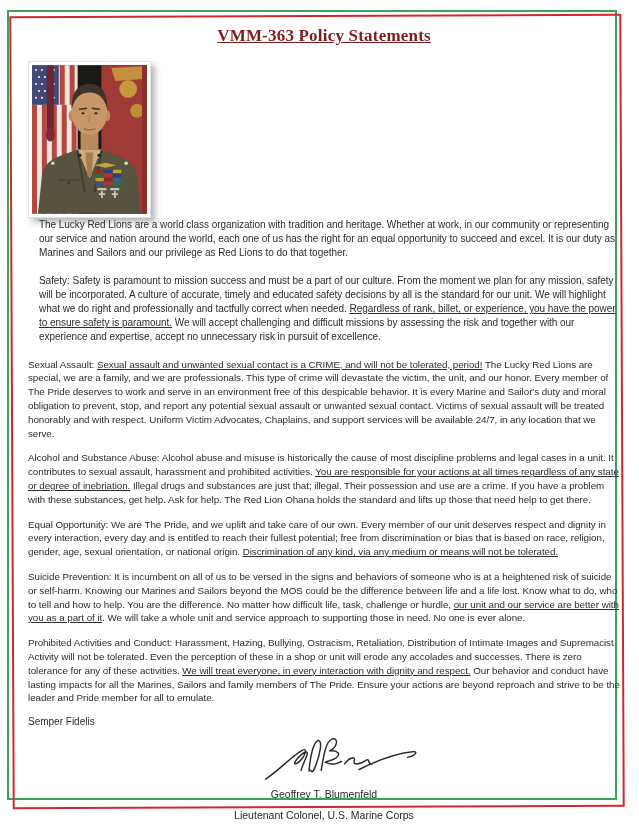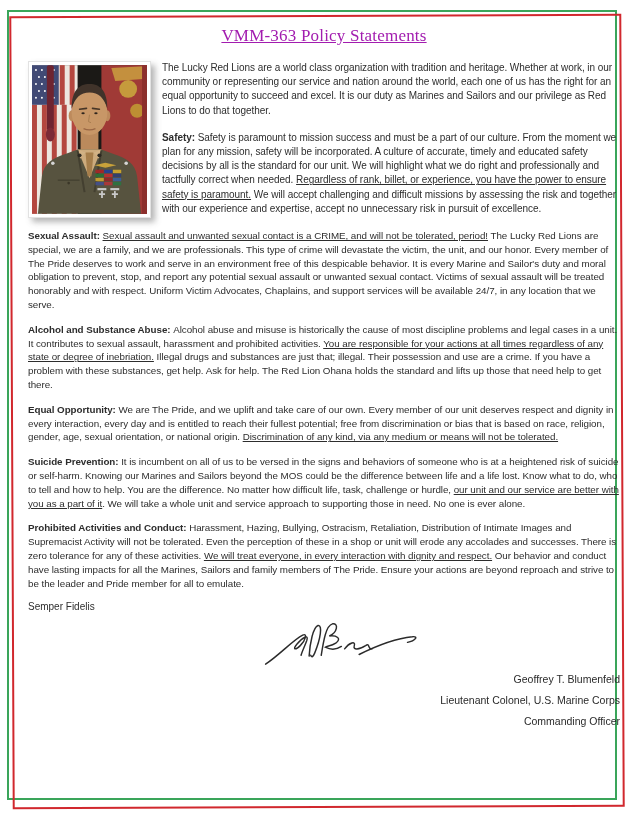--- a/index.html
+++ b/index.html
@@ -7,38 +7,38 @@
     width:639px;height:825px;position:relative;overflow:hidden;
     font-family:"Liberation Sans","DejaVu Sans",sans-serif;color:#2d2d2d;
   }
   
   .border-rect{position:absolute;background:transparent;pointer-events:none;}
   .border-green{left:7px;top:10px;width:606px;height:786px;border:2px solid var(--border-green,#3aa55a);}
   .border-red{left:11px;top:15px;width:608px;height:789px;border:2px solid var(--border-red,#d1282e);transform:rotate(-0.25deg);}
   .content{position:absolute;left:28px;top:20px;width:592px;}
   .title{
     font-family:"Liberation Serif","DejaVu Serif",serif;
-    font-size:17px;font-weight:normal;text-align:center;color:#a21caf;
+    font-size:17px;font-weight:bold;text-align:center;color:#7f1d1d;
     text-decoration:underline;margin:6px 0 15px 0;letter-spacing:.2px;
   }
-  .top-row{display:flex;align-items:flex-start;}
+  .top-row{display:flex;align-items:flex-start;flex-direction:column;}
   .photo{
     background:#fff;padding:3px;border:1px solid #e2e2e2;
     box-shadow:4px 4px 6px rgba(90,90,90,.45);flex:0 0 auto;line-height:0;
   }
   .col{flex:1 1 auto;margin-left:11px;font-size:10px;line-height:14.2px;letter-spacing:-.05px;}
   .col p{margin:0 0 13px 0;}
   .body-paras{margin-top:0;}
   .bp{font-size:9.8px;line-height:13.8px;margin:0 0 11px 0;letter-spacing:-.05px;}
-  .b{font-weight:bold;}
+  .b{font-weight:normal;}
   .u{text-decoration:underline;}
   .closing{font-size:10px;margin:8px 0 17px 0;}
   .sig-wrap{text-align:center;margin-top:-10px;}
   .sig-svg{display:block;margin:0 auto;margin-left:215px;}
-  .sig-line{font-size:10.5px;line-height:21px;text-align:right;color:#2a2a2a;}
+  .sig-line{font-size:10.5px;line-height:21px;text-align:center;color:#2a2a2a;}
 </style>
 </head>
 <body>
 
 <div class="border-rect border-green"></div>
 <div class="border-rect border-red"></div>
 
 <div class="content">
 
   <h1 class="title">VMM-363 Policy Statements</h1>

